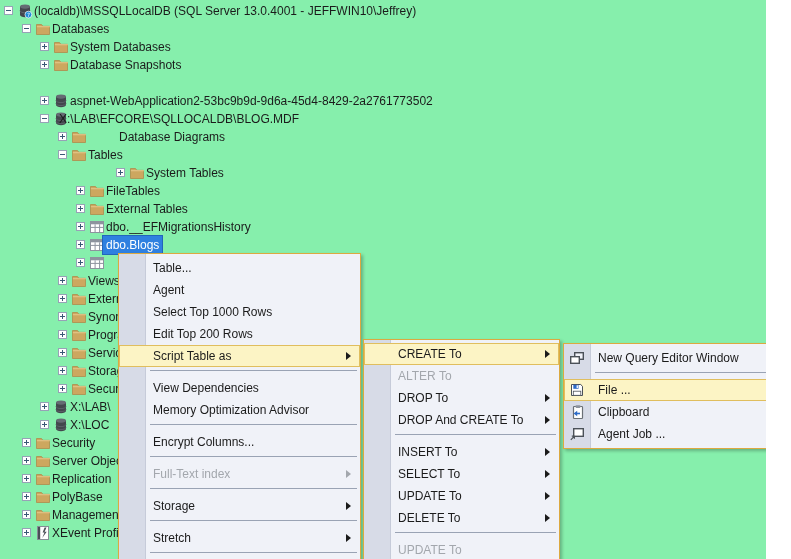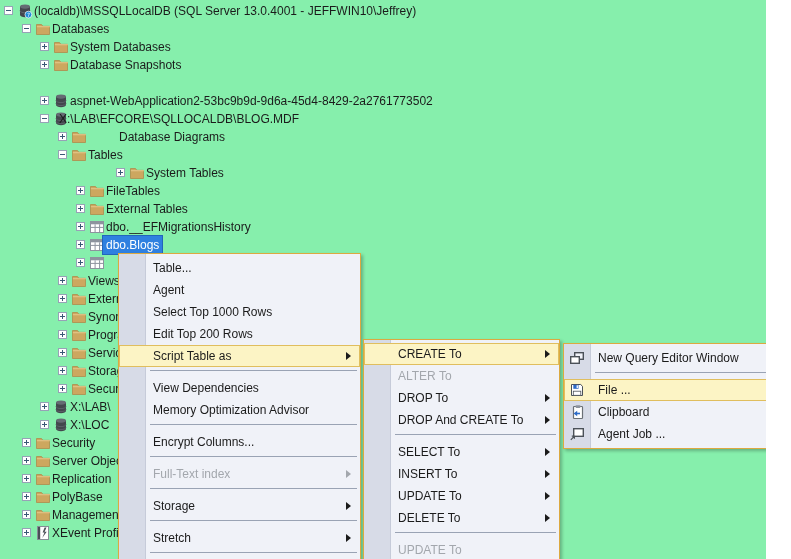--- a/index.html
+++ b/index.html
@@ -524,22 +524,22 @@
       <div class="menu-item"><span>Stretch</span><span class="sub-arrow"></span></div>
       <div class="menu-sep"></div>
     </div>
     <div class="menu" style="left: 363px; top: 339px; width: 197px; z-index: 11;">
       <div class="gutter"></div>
       <div class="menu-item hl"><span>CREATE To</span><span class="sub-arrow"></span></div>
       <div class="menu-item disabled"><span>ALTER To</span></div>
       <div class="menu-item"><span>DROP To</span><span class="sub-arrow"></span></div>
       <div class="menu-item"><span>DROP And CREATE To</span><span class="sub-arrow"></span></div>
       <div class="menu-sep"></div>
+      <div class="menu-item"><span>INSERT To</span><span class="sub-arrow"></span></div>
       <div class="menu-item"><span>SELECT To</span><span class="sub-arrow"></span></div>
-      <div class="menu-item"><span>INSERT To</span><span class="sub-arrow"></span></div>
       <div class="menu-item"><span>UPDATE To</span><span class="sub-arrow"></span></div>
       <div class="menu-item"><span>DELETE To</span><span class="sub-arrow"></span></div>
       <div class="menu-sep"></div>
       <div class="menu-item disabled"><span>UPDATE To</span></div>
     </div>
     <div class="menu" style="left: 563px; top: 343px; width: 223px; z-index: 12;">
       <div class="gutter"></div>
       <div class="menu-item"><span class="mi-icon"><svg viewBox="0 0 16 16">
             <rect x="5.7" y="2.7" width="8.6" height="6.6" fill="#F0F2F8" stroke="#4B5158" stroke-width="1.4"></rect>
             <rect x="1.7" y="6.7" width="8.6" height="6.6" fill="#fff" stroke="#4B5158" stroke-width="1.4"></rect>

